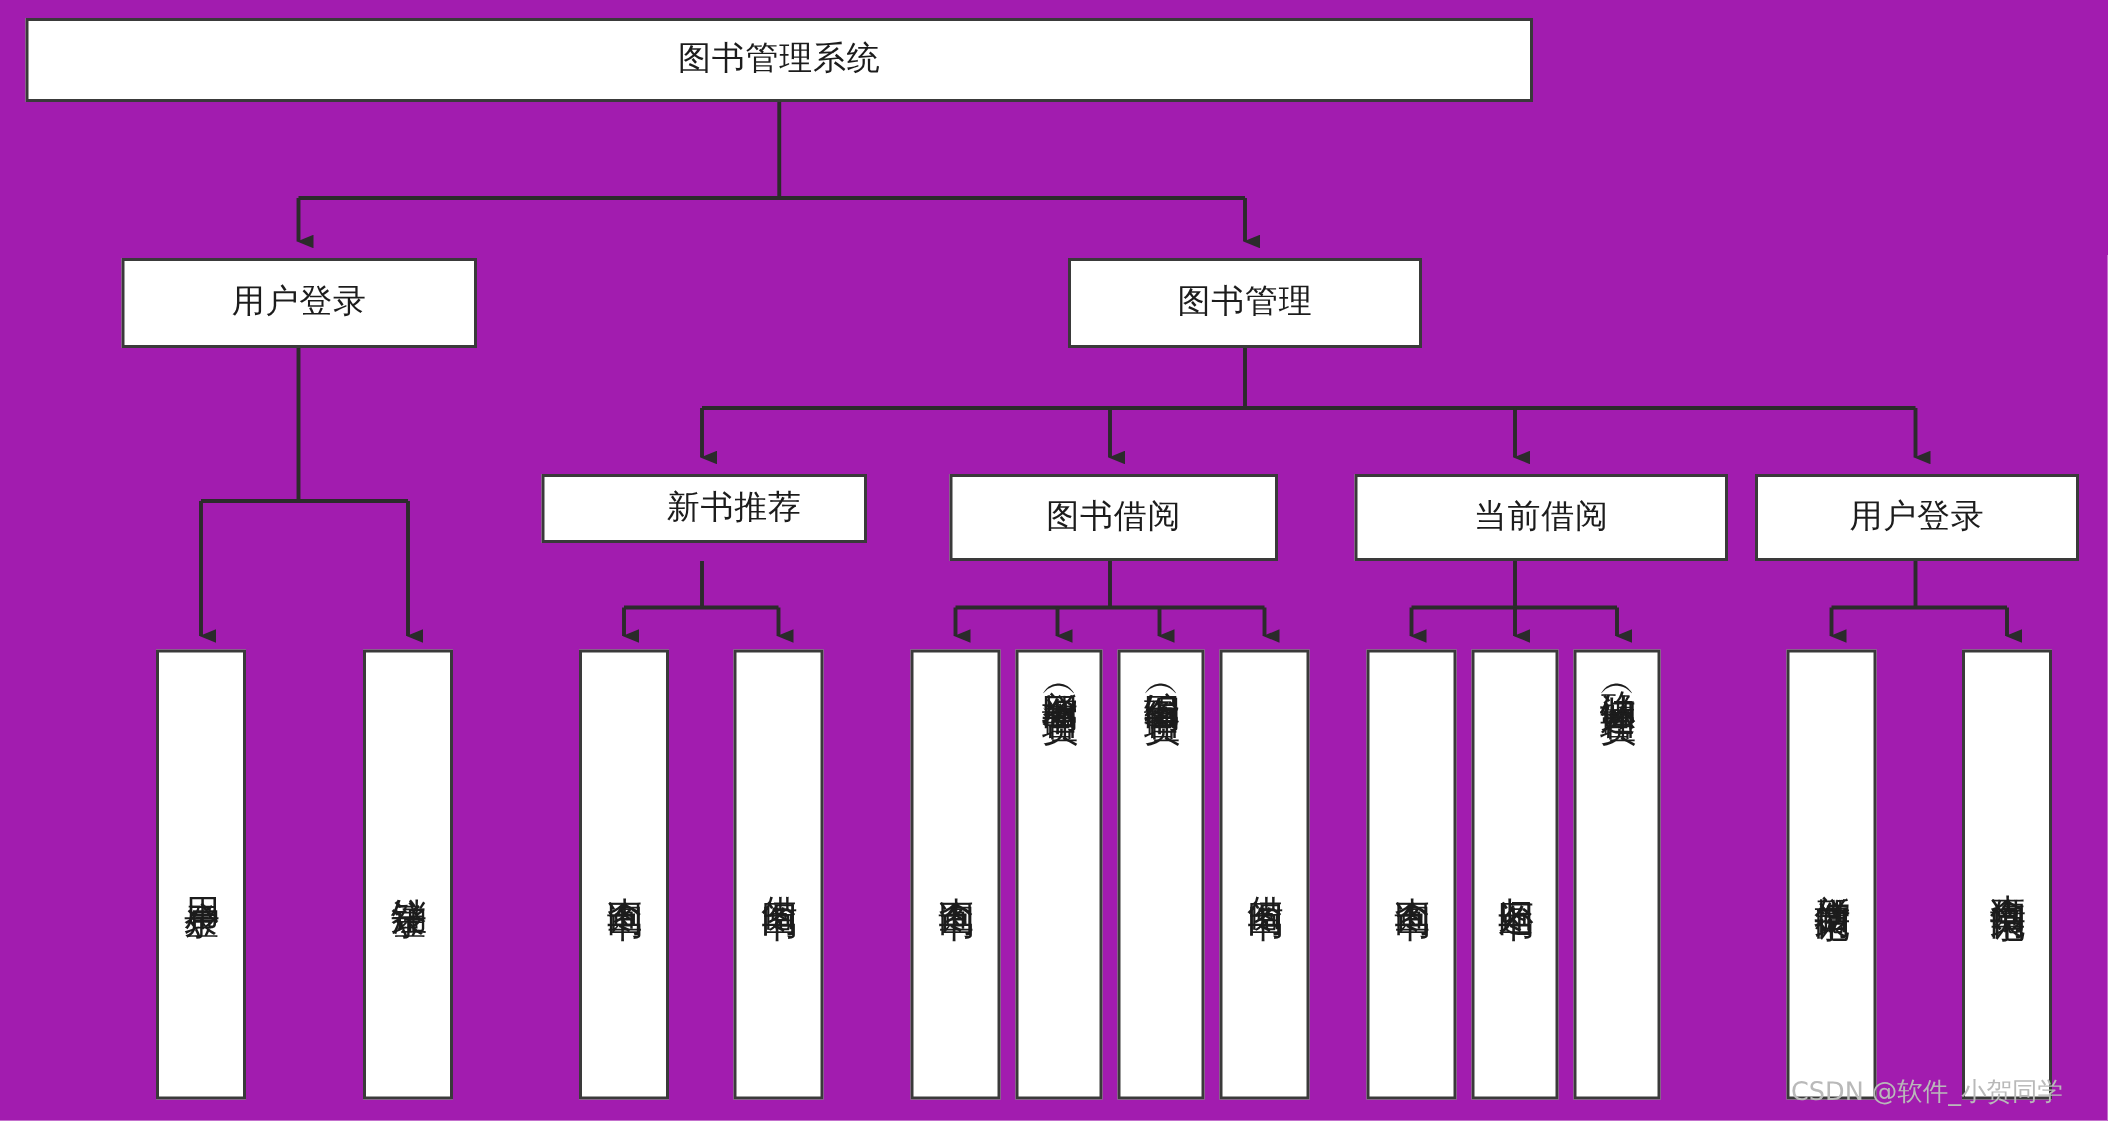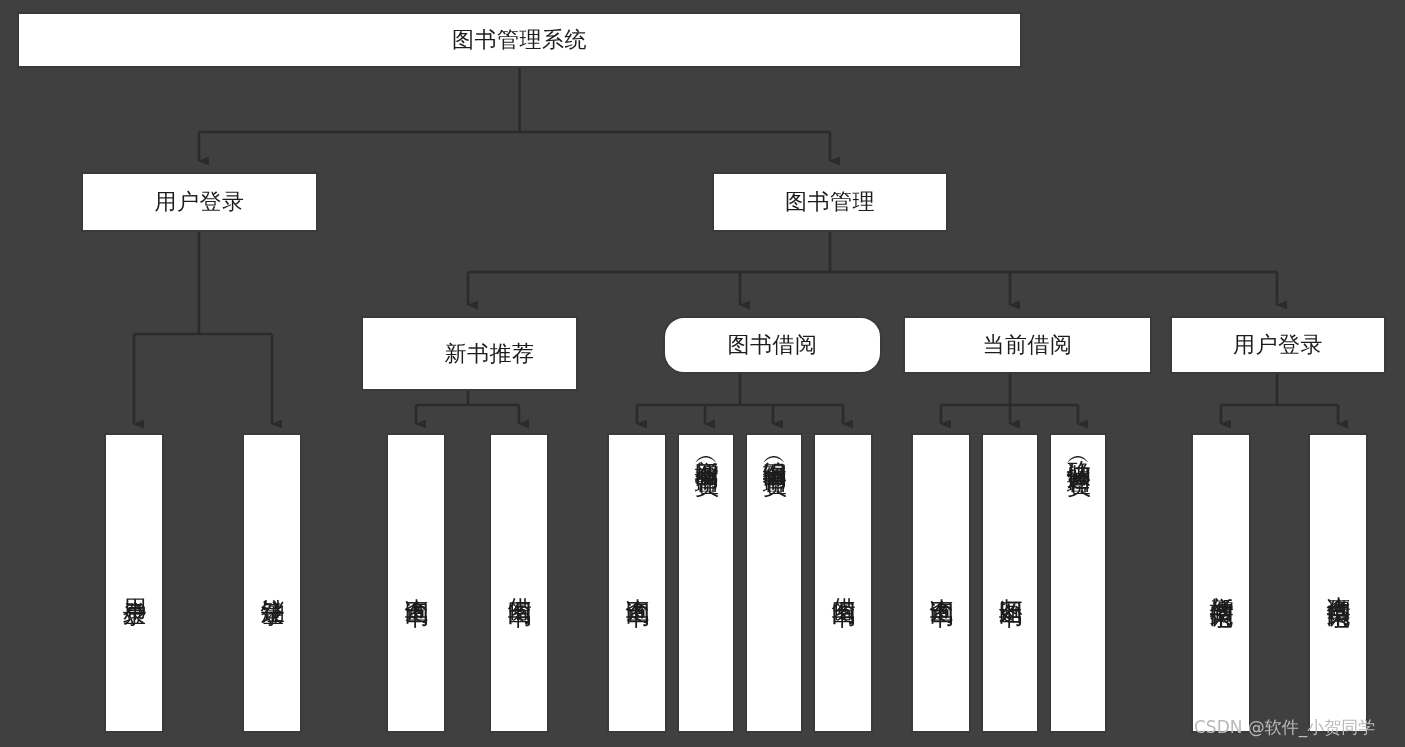--- a/index.html
+++ b/index.html
@@ -11,21 +11,21 @@
   body {
     width: 1405px;
     height: 747px;
     overflow: hidden;
     font-family: "DejaVu Sans", "Liberation Sans", sans-serif;
   }
   #diagram-root {
     position: relative;
     width: 1405px;
     height: 747px;
-    background: #404040;
+    background: #a21caf;
   }
   svg.connector-layer {
     position: absolute;
     left: 0;
     top: 0;
     width: 1405px;
     height: 747px;
     pointer-events: none;
   }
   .node-box {
@@ -138,24 +138,24 @@
     <span class="node-label-h">图书管理系统</span>
   </div>
 
   <div class="node-box" style="left:81px; top:172px; width:237px; height:60px;">
     <span class="node-label-h">用户登录</span>
   </div>
   <div class="node-box" style="left:712px; top:172px; width:236px; height:60px;">
     <span class="node-label-h">图书管理</span>
   </div>
 
-  <div class="node-box" style="left:361px; top:316px; width:217px; height:75px;padding-left:40px;">
+  <div class="node-box" style="left:361px; top:316px; width:217px; height:46px;padding-left:40px;">
     <span class="node-label-h">新书推荐</span>
   </div>
-  <div class="node-box" style="left:663px; top:316px; width:219px; height:58px;border-radius:21px;">
+  <div class="node-box" style="left:633px; top:316px; width:219px; height:58px;">
     <span class="node-label-h">图书借阅</span>
   </div>
   <div class="node-box" style="left:903px; top:316px; width:249px; height:58px;">
     <span class="node-label-h">当前借阅</span>
   </div>
   <div class="node-box" style="left:1170px; top:316px; width:216px; height:58px;">
     <span class="node-label-h">用户登录</span>
   </div>
 
   <div class="node-box leaf" style="left:104px; top:433px; width:60px; height:300px;">

